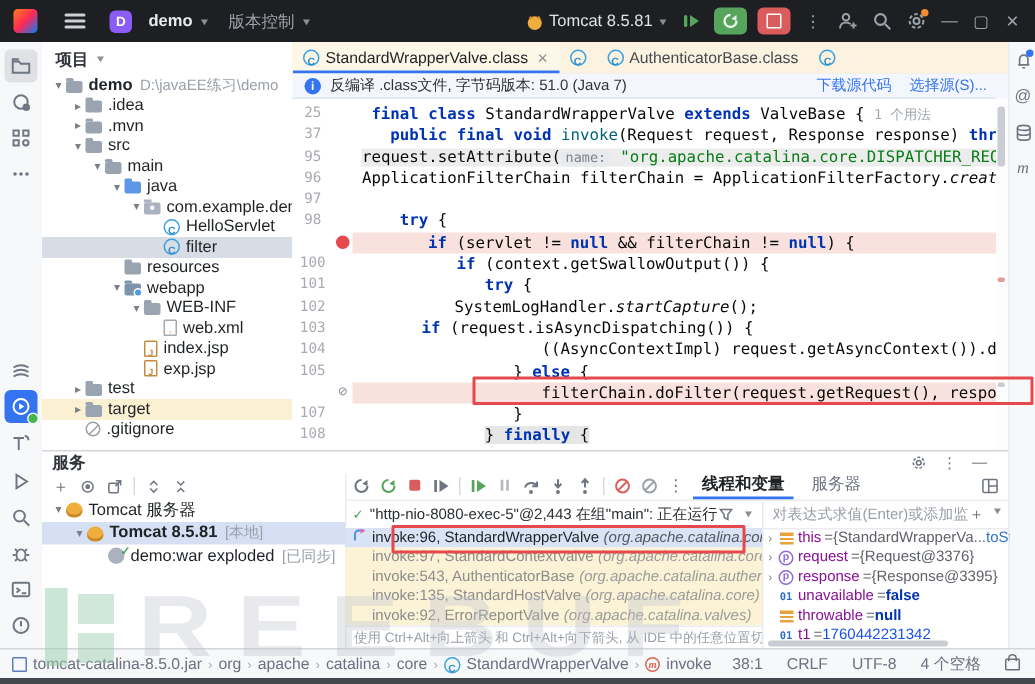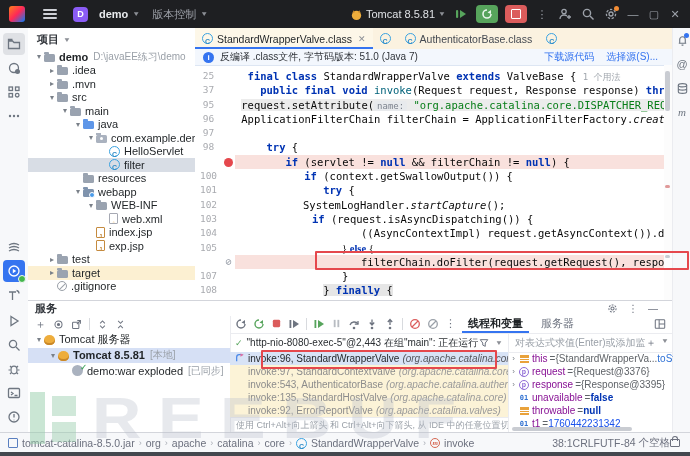--- a/index.html
+++ b/index.html
@@ -135,21 +135,21 @@
   .vi{width:12px;flex:0 0 auto;display:flex;align-items:center;justify-content:center;}
   .vi-field{width:9px;height:8px;display:inline-block;background:linear-gradient(#e9a23b 33%,#fff 33%,#fff 45%,#e9a23b 45%,#e9a23b 66%,#fff 66%,#fff 78%,#e9a23b 78%);}
   .vi-param{width:10px;height:10px;border:1px solid #8f6bd6;border-radius:50%;box-sizing:border-box;text-align:center;font:bold 7px/8px "Liberation Sans",sans-serif;color:#8f6bd6;}
   .vi-prim{font:bold 7px/8px "DejaVu Sans Mono",monospace;color:#2e6fd0;}
   .hsb{position:absolute;left:282px;bottom:2px;width:120px;height:4px;border-radius:2px;background:#c9ccd2;}
   
   .status{position:absolute;left:0;top:432px;width:690px;height:20px;background:#f7f8fa;border-top:1px solid #d3d5db;
           display:flex;align-items:center;font-size:10.5px;color:#6c707e;}
   .crumbs{display:flex;align-items:center;gap:4px;padding-left:8px;white-space:nowrap;}
   .csep{color:#a9adb5;font-size:9px;}
-  .st-right{margin-left:auto;display:flex;align-items:center;padding-right:10px;}
+  .st-right{margin-left:auto;display:flex;align-items:center;gap:16px;padding-right:10px;}
   .mod-ico{width:8px;height:8px;border:1.4px solid #5a7fc0;border-radius:1px;display:inline-block;}
   .m-ico{width:10px;height:10px;border-radius:50%;border:1px solid #d66853;color:#d66853;font:italic bold 7px/9px "Liberation Serif",serif;text-align:center;display:inline-block;box-sizing:border-box;}
   .lock{width:8px;height:6px;border:1.2px solid #6c707e;border-radius:1px;position:relative;display:inline-block;}
   .lock::before{content:"";position:absolute;left:1px;top:-4px;width:4px;height:4px;border:1.2px solid #6c707e;border-bottom:none;border-radius:3px 3px 0 0;}
   .bottom-band{position:absolute;left:0;top:452px;width:690px;height:4px;background:#43474e;}
   
   .wm{position:absolute;left:30px;top:392px;display:flex;align-items:flex-start;pointer-events:none;z-index:50;}
   .wm-bar1{width:15px;height:52px;background:rgba(150,205,170,.5);margin-right:7px;}
   .wm-bars{display:flex;flex-direction:column;gap:6px;margin-top:4px;}
   .wm-bars i{width:24px;height:20px;background:rgba(150,205,170,.45);display:block;}
@@ -444,23 +444,23 @@
         <div class="cl"><span class="gut">25</span><span class="gico"></span><span class="body"><span style="margin-left: 12.6px;"><span class="tk-kw">final class </span><span class="tk-pl">StandardWrapperValve </span><span class="tk-kw">extends </span><span class="tk-pl">ValveBase { </span><span class="tk-hint">1 个用法</span></span></span></div>
         <div class="cl"><span class="gut">37</span><span class="gico"></span><span class="body"><span style="margin-left: 25.2px;"><span class="tk-kw">public final void </span><span class="tk-decl">invoke</span><span class="tk-pl">(Request request, Response response) </span><span class="tk-kw">throws </span></span></span></div>
         <div class="cl"><span class="gut">95</span><span class="gico"></span><span class="body"><span class="dimchip" style="margin-left: 6.3px;"><span class="tk-pl">request.setAttribute(</span><span class="tk-inlay">name:</span><span class="tk-str"> "org.apache.catalina.core.DISPATCHER_REQUEST_PATH"</span></span></span></div>
         <div class="cl"><span class="gut">96</span><span class="gico"></span><span class="body"><span style="margin-left: 6.3px;"><span class="tk-pl">ApplicationFilterChain filterChain = ApplicationFilterFactory.</span><span class="tk-sm">createFilterChain</span></span></span></div>
         <div class="cl"><span class="gut">97</span><span class="gico"></span><span class="body"><span style="margin-left: 0px;"></span></span></div>
         <div class="cl"><span class="gut">98</span><span class="gico"></span><span class="body"><span style="margin-left: 31.5px;"><span class="tk-kw">try</span><span class="tk-pl"> {</span></span></span></div>
         <div class="cl pink"><span class="gut"></span><span class="gico"><span class="bp-dot"></span></span><span class="body"><span style="margin-left: 50.4px;"><span class="tk-kw">if</span><span class="tk-pl"> (servlet != </span><span class="tk-kw">null</span><span class="tk-pl"> &amp;&amp; filterChain != </span><span class="tk-kw">null</span><span class="tk-pl">) {</span></span></span></div>
         <div class="cl"><span class="gut">100</span><span class="gico"></span><span class="body"><span style="margin-left: 69.3px;"><span class="tk-kw">if</span><span class="tk-pl"> (context.getSwallowOutput()) {</span></span></span></div>
         <div class="cl"><span class="gut">101</span><span class="gico"></span><span class="body"><span style="margin-left: 88.2px;"><span class="tk-kw">try</span><span class="tk-pl"> {</span></span></span></div>
         <div class="cl"><span class="gut">102</span><span class="gico"></span><span class="body"><span style="margin-left: 68px;"><span class="tk-pl">SystemLogHandler.</span><span class="tk-sm">startCapture</span><span class="tk-pl">();</span></span></span></div>
-        <div class="cl"><span class="gut">103</span><span class="gico"></span><span class="body"><span style="margin-left: 77px;"><span class="tk-kw">if</span><span class="tk-pl"> (request.isAsyncDispatching()) {</span></span></span></div>
+        <div class="cl"><span class="gut">103</span><span class="gico"></span><span class="body"><span style="margin-left: 46px;"><span class="tk-kw">if</span><span class="tk-pl"> (request.isAsyncDispatching()) {</span></span></span></div>
         <div class="cl"><span class="gut">104</span><span class="gico"></span><span class="body"><span style="margin-left: 126px;"><span class="tk-pl">((AsyncContextImpl) request.getAsyncContext()).doInternalDispatch();</span></span></span></div>
-        <div class="cl"><span class="gut">105</span><span class="gico"></span><span class="body"><span style="margin-left: 107.1px; font-family: Liberation Serif, serif;"><span class="tk-pl">} </span><span class="tk-kw">else</span><span class="tk-pl"> {</span></span></span></div>
+        <div class="cl"><span class="gut">105</span><span class="gico"></span><span class="body"><span style="margin-left: 107.1px;"><span class="tk-pl">} </span><span class="tk-kw">else</span><span class="tk-pl"> {</span></span></span></div>
         <div class="cl pink"><span class="gut"></span><span class="gico"><span class="bp-dis">⊘</span></span><span class="body"><span style="margin-left: 126px;"><span class="tk-pl">filterChain.doFilter(request.getRequest(), response.getResponse());</span></span></span></div>
         <div class="cl"><span class="gut">107</span><span class="gico"></span><span class="body"><span style="margin-left: 107.1px;"><span class="tk-pl">}</span></span></span></div>
         <div class="cl"><span class="gut">108</span><span class="gico"></span><span class="body "><span class="chip" style="margin-left: 88.2px;"><span class="tk-pl">} </span><span class="tk-kw">finally</span><span class="tk-pl"> {</span></span></span></div>
       </div>
     <div class="vsb">
       <i style="top:6px;height:40px"></i>
         <i style="top:120px;height:3px;background:#e09a9a"></i>
         <i style="top:190px;height:3px"></i>
     </div>
   </div>

